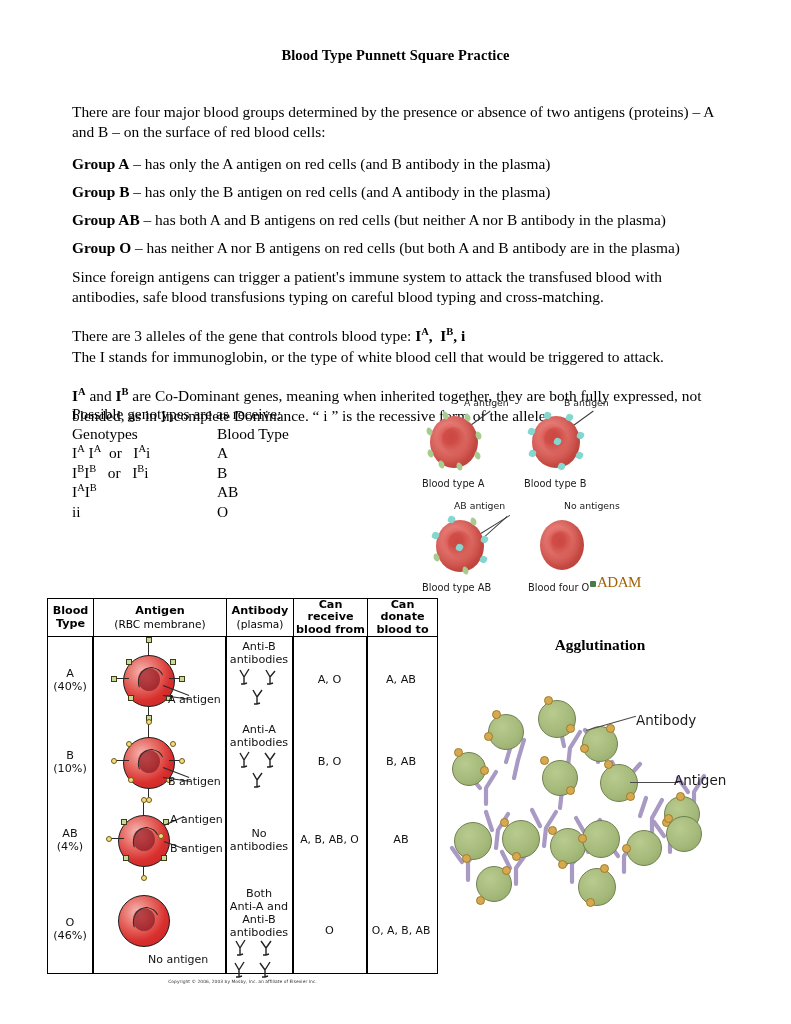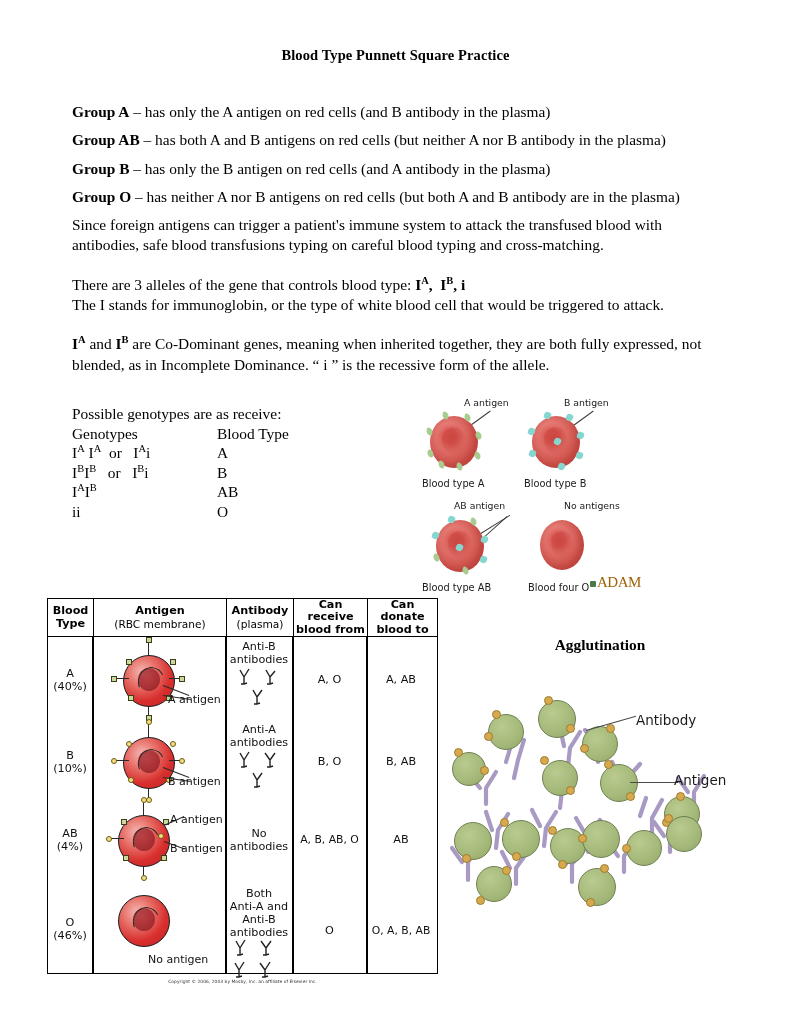--- a/index.html
+++ b/index.html
@@ -300,29 +300,30 @@
 </style>
 </head>
 <body>
 
 <div class="page">
 
   <div class="doc-title">Blood Type Punnett Square Practice</div>
 
   <div class="body-col">
 
+    <div class="para intro">There are four major blood groups determined by the presence or absence of two antigens (proteins) – A and B – on the surface of red blood cells:</div>
 
     <div class="grp">
       <b>Group A</b><span> – has only the A antigen on red cells (and B antibody in the plasma)</span>
     </div>
     <div class="grp">
+      <b>Group B</b><span> – has only the B antigen on red cells (and A antibody in the plasma)</span>
+    </div>
+    <div class="grp">
       <b>Group AB</b><span> – has both A and B antigens on red cells (but neither A nor B antibody in the plasma)</span>
-    </div>
-    <div class="grp">
-      <b>Group B</b><span> – has only the B antigen on red cells (and A antibody in the plasma)</span>
     </div>
     <div class="grp">
       <b>Group O</b><span> – has neither A nor B antigens on red cells (but both A and B antibody are in the plasma)</span>
     </div>
 
     <div class="para">Since foreign antigens can trigger a patient's immune system to attack the transfused blood with antibodies, safe blood transfusions typing on careful blood typing and cross-matching.</div>
 
     <div class="gap-md"></div>
 
     <div class="para tight">

